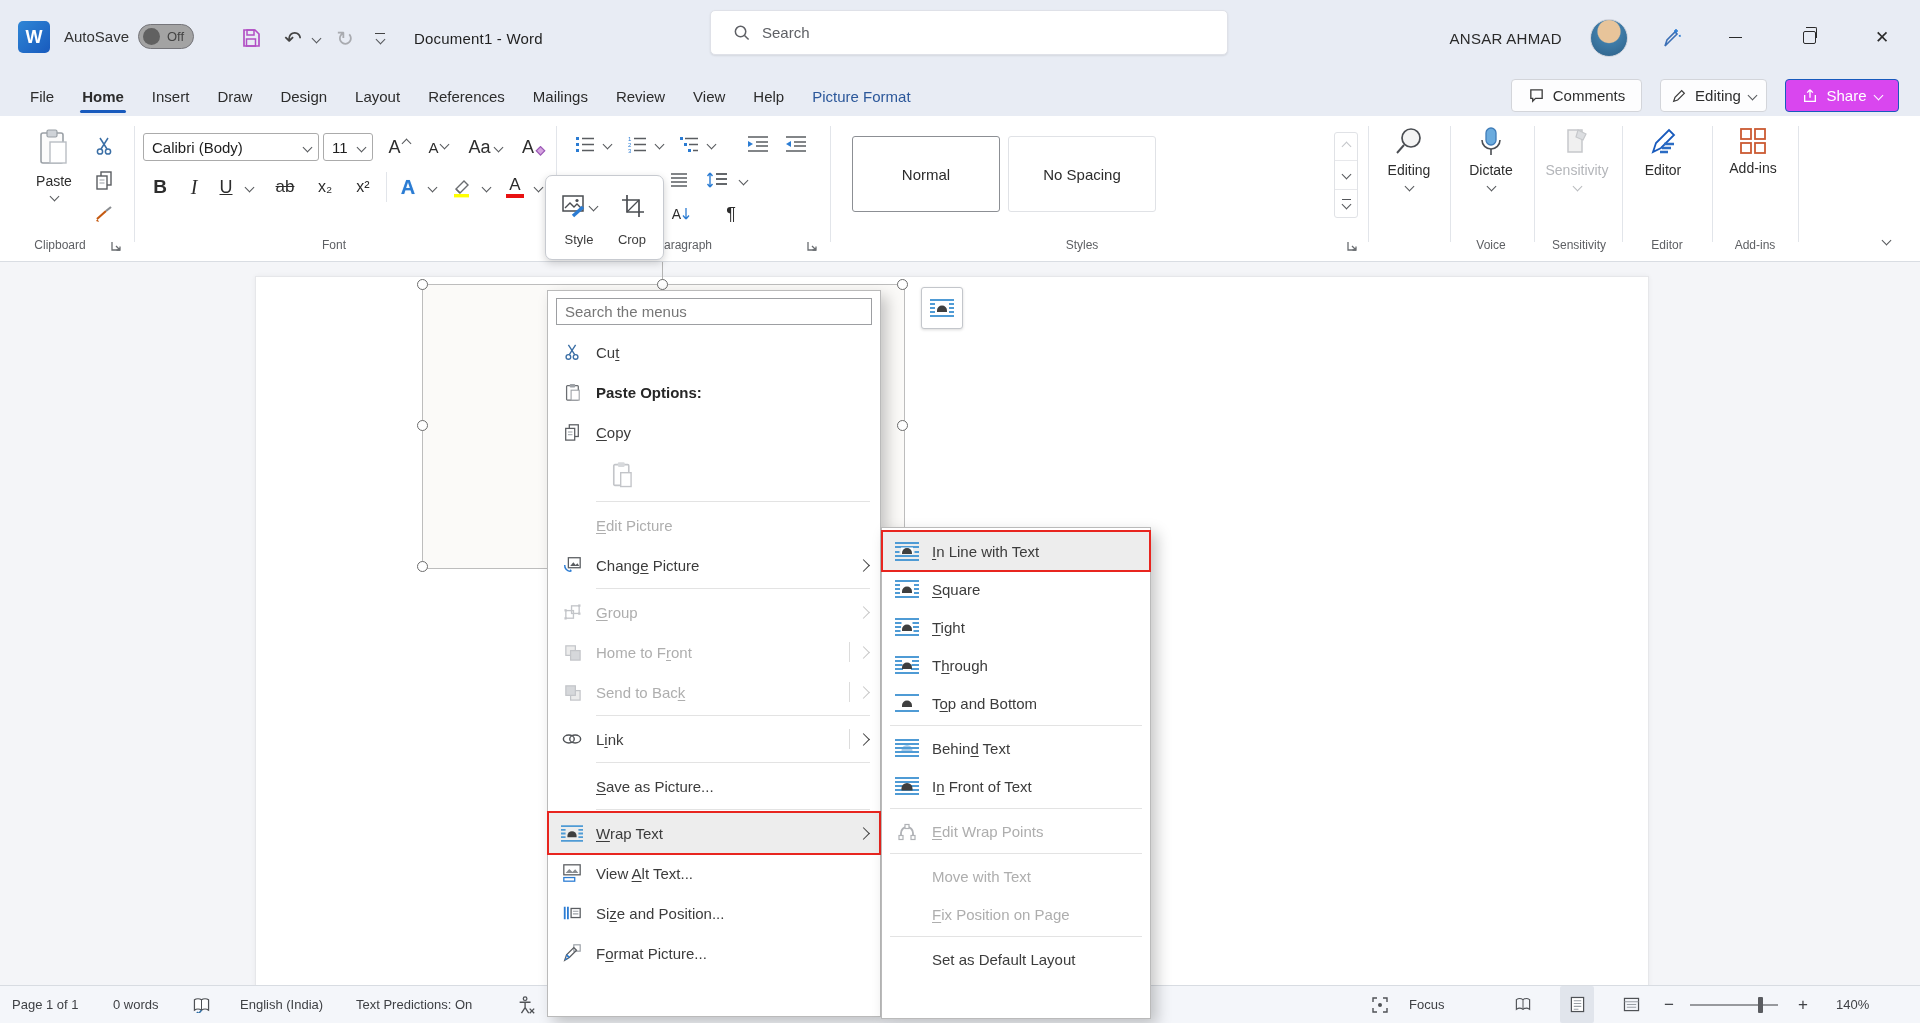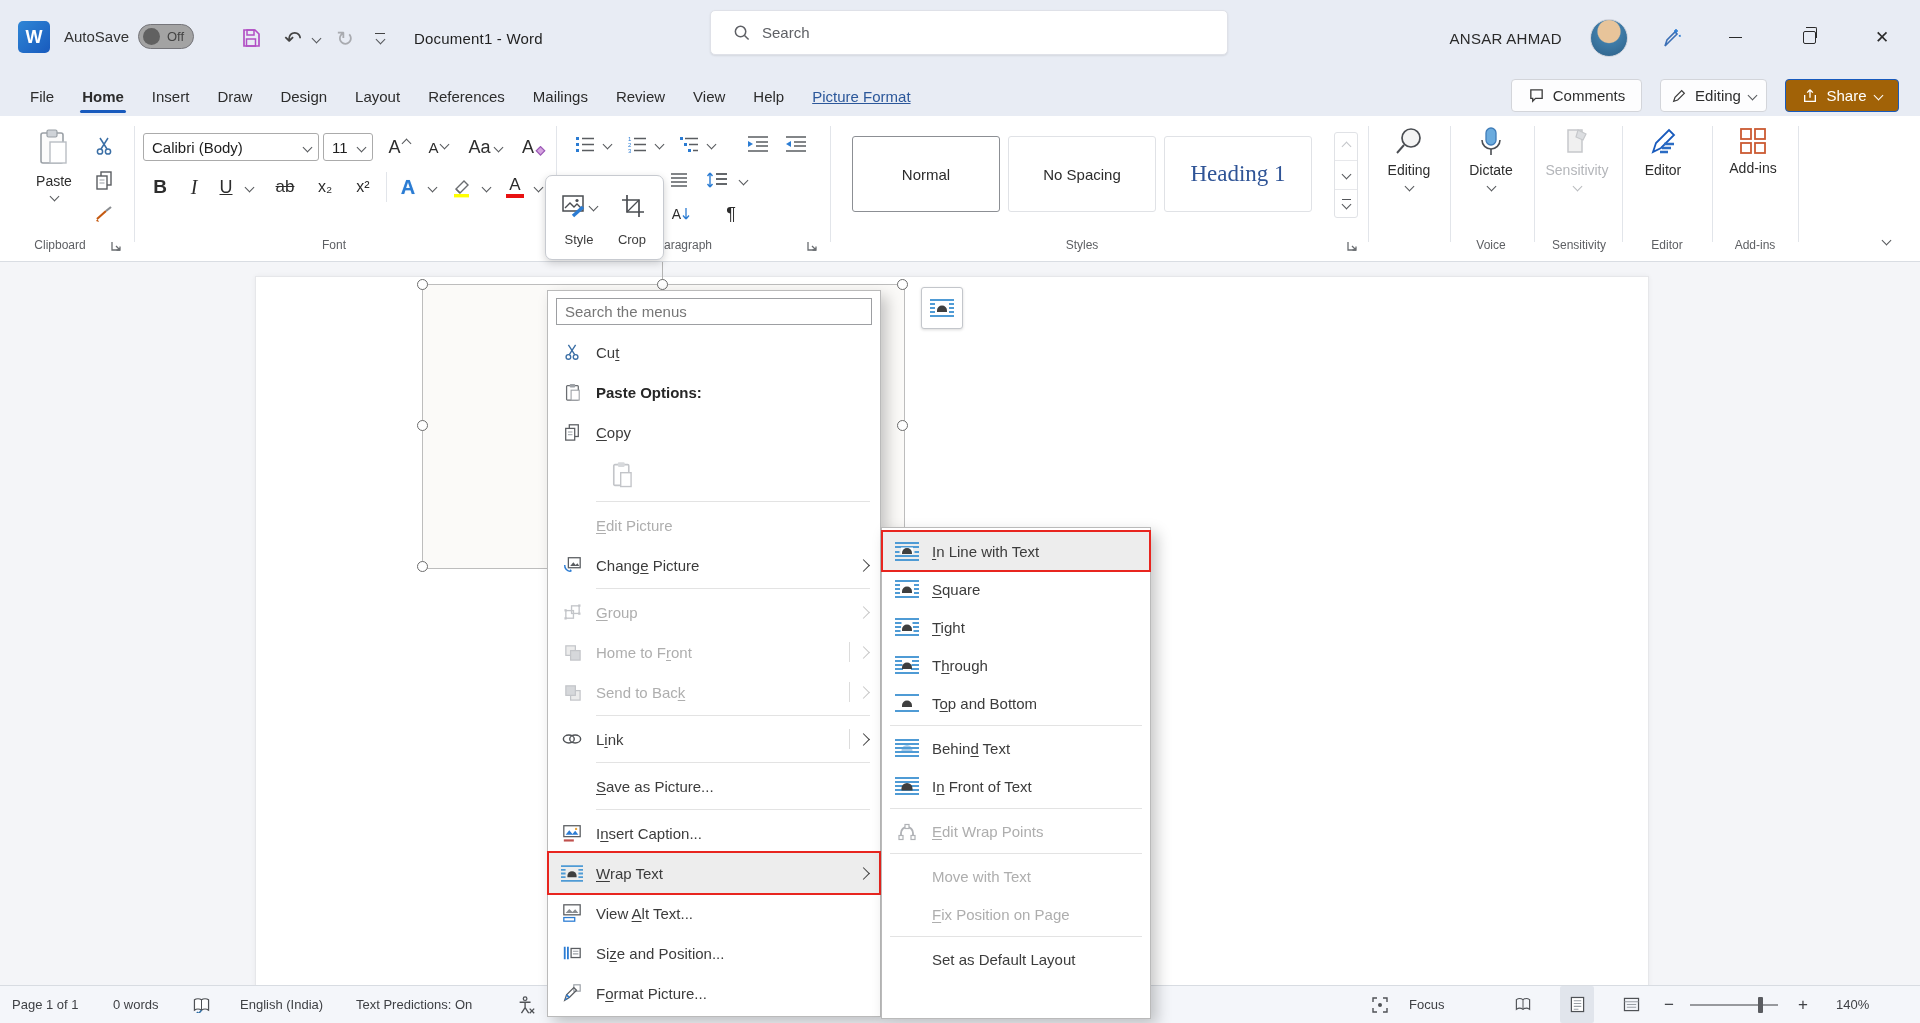--- a/index.html
+++ b/index.html
@@ -29,25 +29,25 @@
   .winbtn{position:absolute;top:14px;width:46px;height:46px;display:flex;align-items:center;justify-content:center;color:#2b2b2b;}
   .min-glyph{display:inline-block;width:13px;height:0;border-top:1.6px solid #2b2b2b;}
   .restore-glyph{position:relative;width:11px;height:11px;border:1.4px solid #2b2b2b;border-radius:2px;background:#e8ecf4;}
   .restore-glyph span{position:absolute;left:2px;top:-5px;width:10px;height:10px;border:1.4px solid #2b2b2b;border-left:none;border-bottom:none;border-radius:0 2px 0 0;}
   .close-glyph{font-size:17px;}
   
   .tabrow{position:absolute;left:0;top:76px;width:1920px;height:40px;background:#e8ecf4;}
   .tabs{position:absolute;left:16px;top:0;height:40px;display:flex;align-items:center;}
   .tab{position:relative;padding:0 14px;height:40px;display:flex;align-items:center;font-size:15px;color:#2c2c2c;}
   .tab.sel{font-weight:bold;}
-  .tab.ctx{color:#2b579a;text-decoration:underline;}
+  .tab.ctx{color:#2b579a;}
   .tab-underline{position:absolute;left:12px;right:12px;bottom:3px;height:3px;border-radius:2px;background:#185abd;}
   .act-btn{position:absolute;top:3px;height:33px;border:1px solid #d3d5da;border-radius:4px;background:#fdfdfe;
      display:flex;align-items:center;justify-content:center;gap:8px;font-size:15px;color:#2e2e2e;box-sizing:border-box;}
-  .act-share{background:#a16207;border-color:#185abd;color:#fff;}
+  .act-share{background:#d946ef;border-color:#185abd;color:#fff;}
   
   .ribbon{position:absolute;left:0;top:116px;width:1920px;height:146px;background:#fff;border-bottom:1px solid #d9dde3;box-sizing:border-box;}
   .vdiv{position:absolute;top:10px;height:116px;width:1px;background:#e2e5ea;}
   .grp-label{position:absolute;top:122px;font-size:12px;color:#5d5f63;text-align:center;}
   .launcher{position:absolute;top:124px;width:14px;height:14px;}
   .launcher svg{display:block;}
   .rbtn{position:absolute;display:flex;align-items:center;justify-content:center;border-radius:3px;}
   .combo{position:absolute;border:1px solid #ababab;border-radius:3px;background:#fff;display:flex;align-items:center;
      font-size:15px;color:#1e1e1e;padding-left:8px;box-sizing:border-box;}
   .combo .chvd{margin-left:auto;margin-right:7px;}
@@ -418,23 +418,20 @@
       </svg>
     </div>
     <div class="vdiv" style="left:830px;"></div>
 
     <div class="style-card sel" style="left:852px;">
       <span style="font-size:15px;color:#2c2c2c;">Normal</span>
     </div>
     <div class="style-card" style="left:1008px;">
       <span style="font-size:15px;color:#2c2c2c;">No Spacing</span>
     </div>
-    <div class="style-card" style="left:1164px;">
-      <span style="font-size:23px;color:#2f5496;font-family:'Liberation Serif',serif;">Heading 1</span>
-    </div>
     <div class="styles-scroll">
       <div>
           <span class="chvu"></span>
         </div>
       <div>
           <span class="chvd"></span>
         </div>
       <div>
           <span class="morebar">
             <i></i>
@@ -663,31 +660,20 @@
           <span class="vbar"></span>
           <span class="arr"></span>
         </span>
     </div>
     <div class="msep"></div>
     <div class="cmi">
       <span class="ic"></span>
       <span><span></span><span class="ul">S</span><span>ave as Picture...</span></span>
     </div>
     <div class="msep"></div>
-    <div class="cmi">
-      <span class="ic">
-        <svg width="20" height="20" viewBox="0 0 22 22">
-            <rect x="2" y="3" width="18" height="12" fill="#fff" stroke="#5a5d61" stroke-width="1.4"></rect>
-            <path d="M4 13 l4-5 3.5 4 3-3.5 3.5 4.5z" fill="#2b7cd3"></path>
-            <circle cx="15.5" cy="6.5" r="1.3" fill="#e8a33d"></circle>
-            <rect x="2" y="18" width="11" height="2.4" fill="#c0504d"></rect>
-          </svg>
-      </span>
-      <span><span>I</span><span class="ul">n</span><span>sert Caption...</span></span>
-    </div>
     <div class="cmi hl">
       <span class="red-frame"></span>
       <span class="ic">
         <svg width="22" height="19" viewBox="0 0 24 20">
             <g stroke="#4f9bd5" stroke-width="2">
               <path d="M0 2 h24 M0 18 h24 M0 6 h5 M19 6 h5 M0 10 h5 M19 10 h5 M0 14 h5 M19 14 h5"></path>
             </g>
             <path d="M7 14 v-1.5 a5 5 0 0 1 10 0 V14 Z" fill="#3f3f3f"></path>
           </svg>
       </span>

